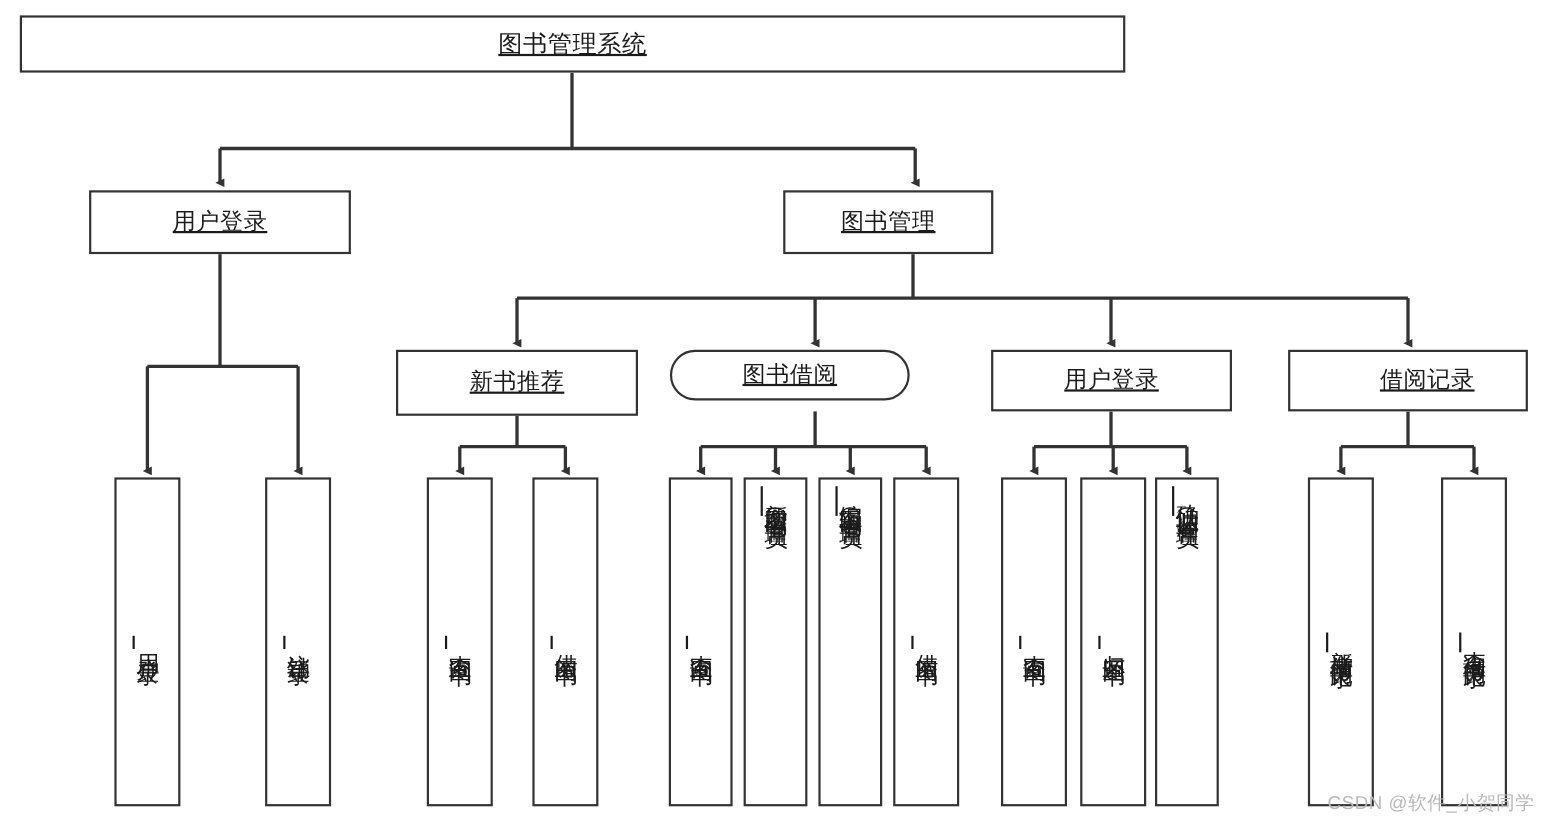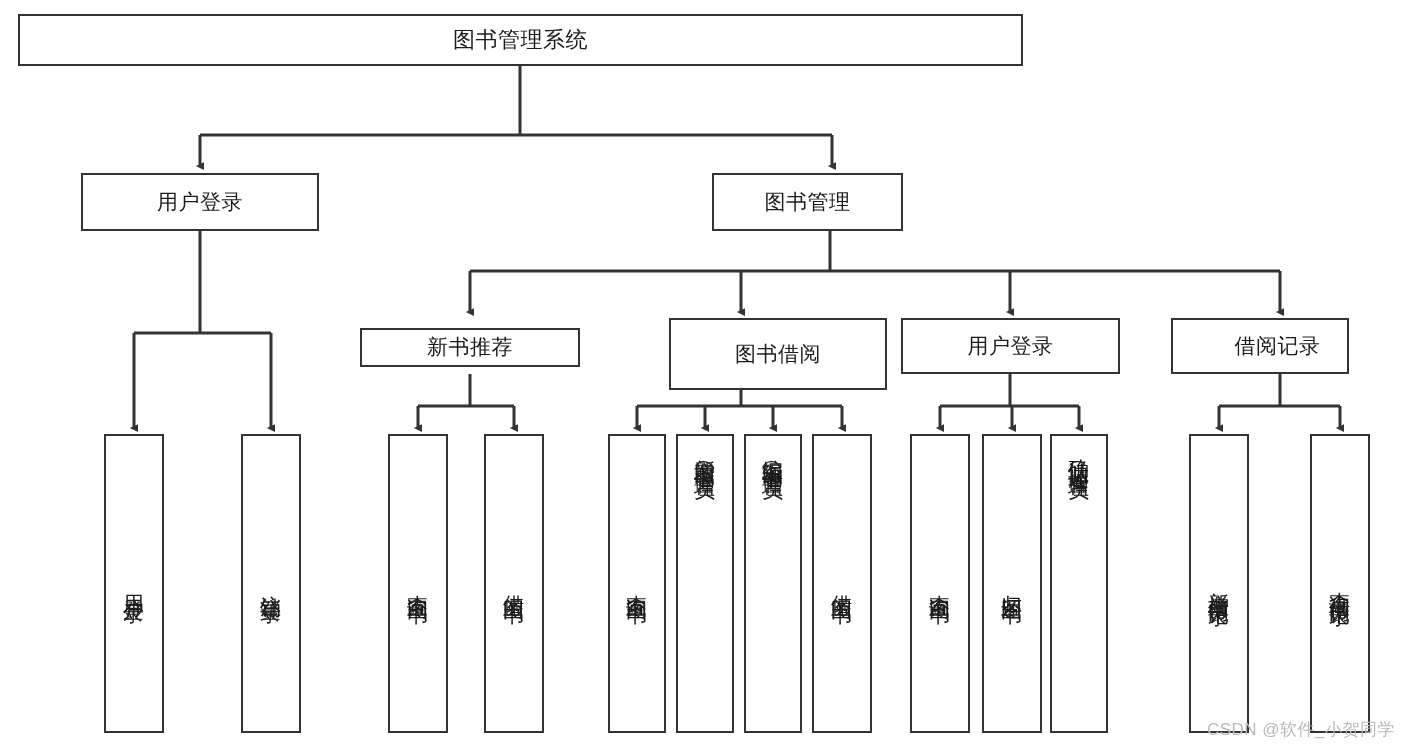--- a/index.html
+++ b/index.html
@@ -33,20 +33,21 @@
     display: flex;
     align-items: center;
     justify-content: center;
     color: #1b1b1b;
   }
   .node .label {
     display: block;
     text-align: left;
     line-height: 1.18;
     white-space: nowrap;
+    text-decoration: underline;
   }
   
   .node.horiz .label {
     font-size: 21px;
     letter-spacing: 0.5px;
   }
   .node.root .label {
     font-size: 22px;
   }
   
@@ -136,30 +137,30 @@
     <span class="label">图书管理系统</span>
   </div>
 
   <div class="node horiz" style="left: 81px; top: 173px; width: 238px; height: 58px;">
     <span class="label">用户登录</span>
   </div>
   <div class="node horiz" style="left: 712px; top: 173px; width: 191px; height: 58px;">
     <span class="label">图书管理</span>
   </div>
 
-  <div class="node horiz" style="left: 360px; top: 328px; width: 220px; height: 39px;">
+  <div class="node horiz" style="left: 360px; top: 318px; width: 220px; height: 60px;">
     <span class="label">新书推荐</span>
   </div>
-  <div class="node horiz" style="left: 669px; top: 318px; width: 218px; height: 72px;">
+  <div class="node horiz" style="left: 609px; top: 318px; width: 218px; height: 46px; border-radius: 27px;">
     <span class="label">图书借阅</span>
   </div>
   <div class="node horiz" style="left: 901px; top: 318px; width: 219px; height: 56px;">
     <span class="label">用户登录</span>
   </div>
-  <div class="node horiz" style="left: 1171px; top: 318px; width: 178px; height: 56px; padding-left: 35px;">
+  <div class="node horiz" style="left: 1171px; top: 318px; width: 218px; height: 56px; padding-left: 35px;">
     <span class="label">借阅记录</span>
   </div>
 
   <div class="node vert mid" style="left: 104px; top: 434px; width: 60px; height: 299px;">
     <span class="label">用户登录</span>
   </div>
   <div class="node vert mid" style="left: 241px; top: 434px; width: 60px; height: 299px;">
     <span class="label">注销登录</span>
   </div>
   <div class="node vert mid" style="left: 388px; top: 434px; width: 60px; height: 299px;">

